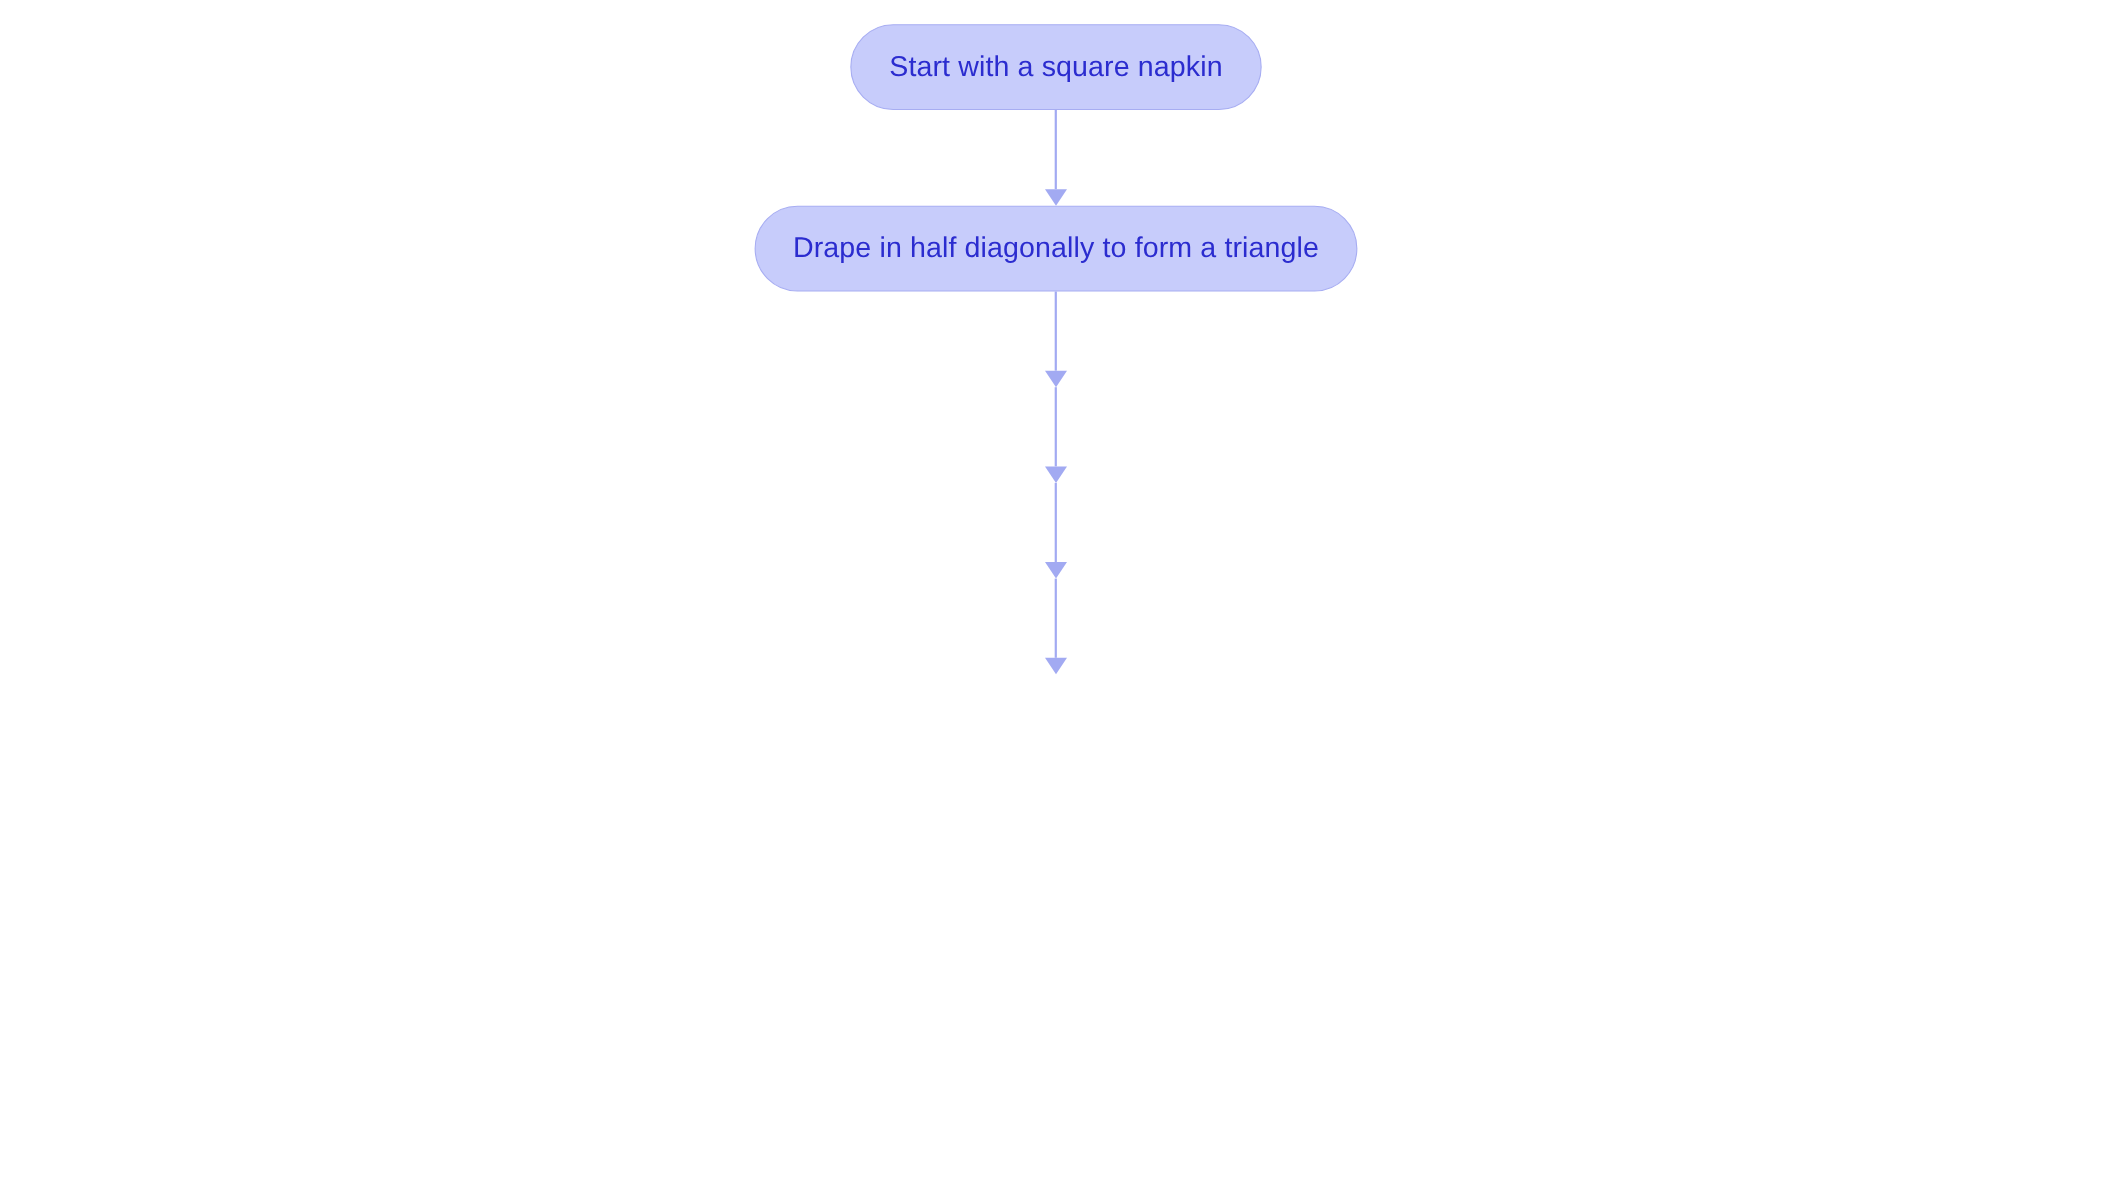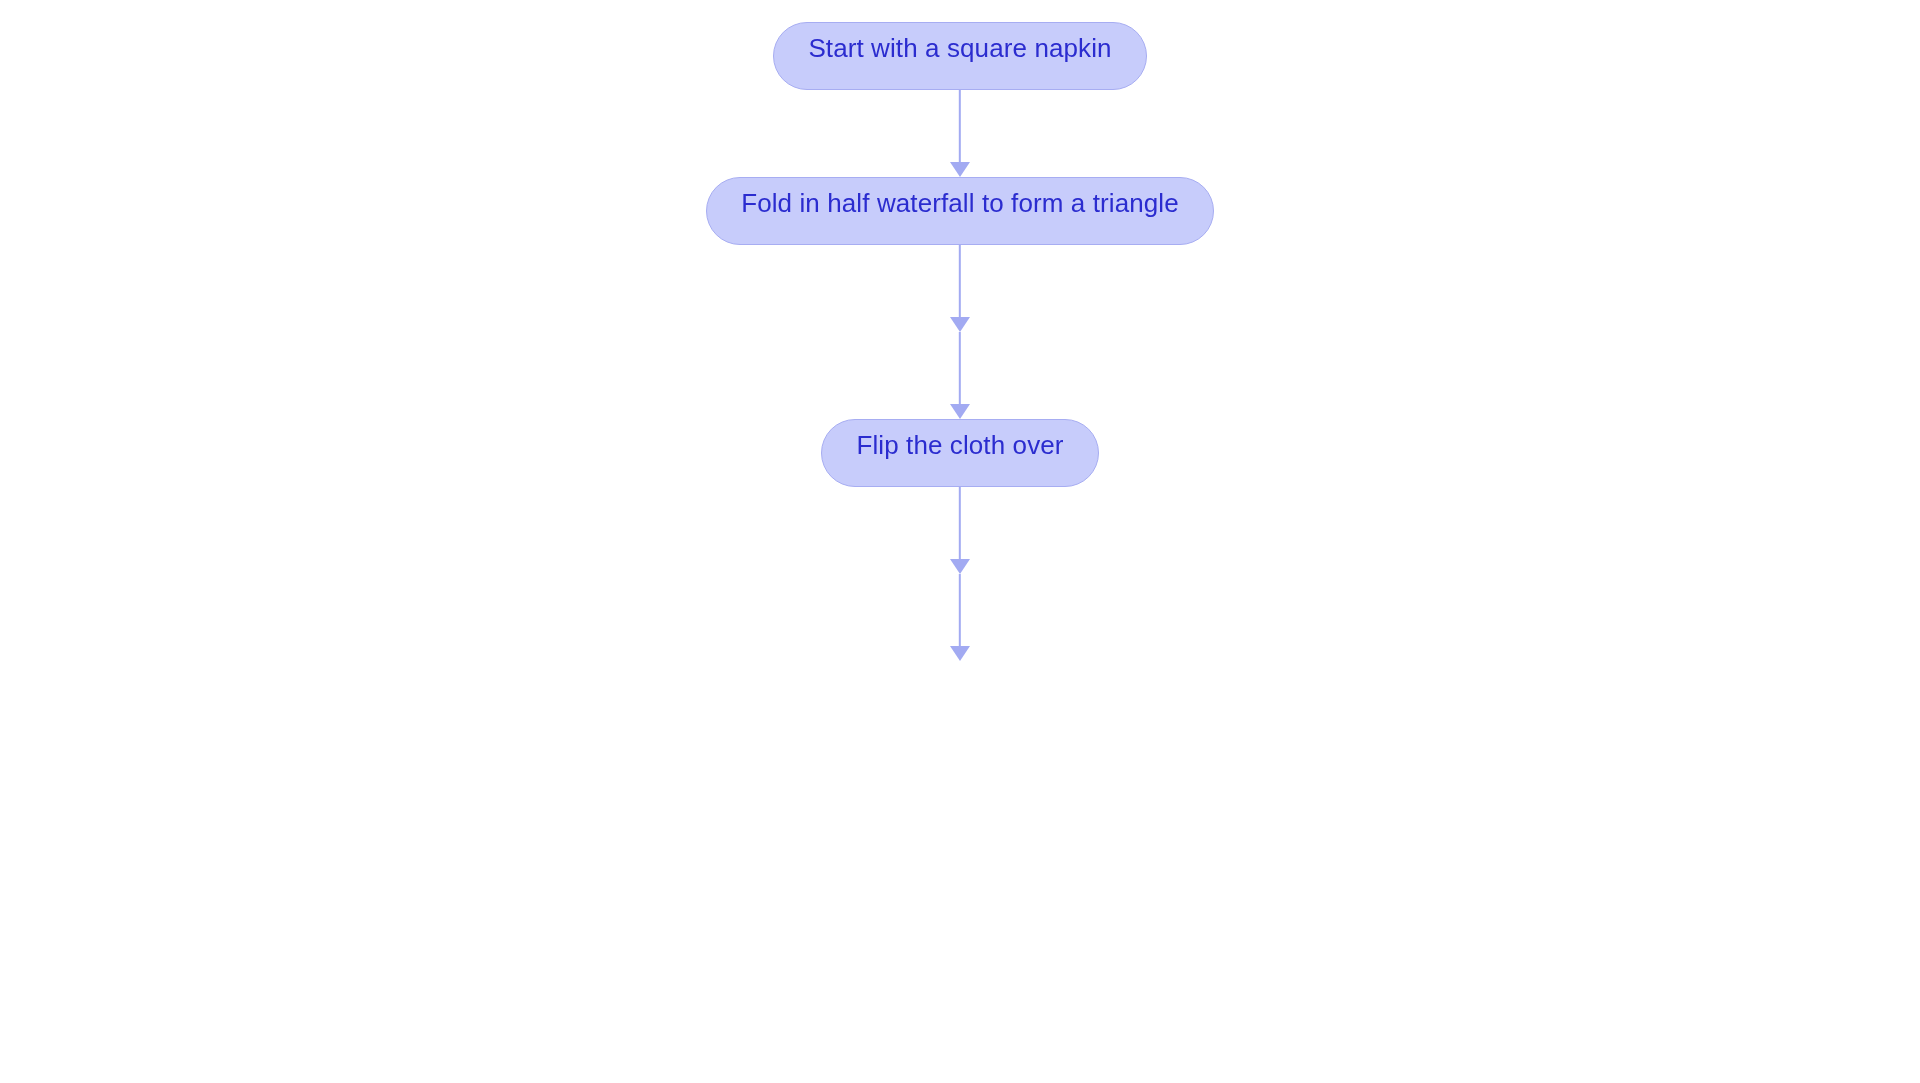--- a/index.html
+++ b/index.html
@@ -28,31 +28,32 @@
     width: 1920px;
     height: 1083px;
     display: flex;
     flex-direction: column;
     align-items: center;
   }
 
   .node {
     box-sizing: border-box;
     display: flex;
+    align-items: center;
     justify-content: center;
     background: #c7ccfb;
     border: 1.6px solid #a7adf2;
     border-radius: 9999px;
     color: #2b2ccf;
     font-size: 26px;
     font-weight: 400;
     letter-spacing: 0.1px;
     white-space: nowrap;
     padding: 13px 34px;
-    height: 68px;
+    height: 78px;
     line-height: 1;
     user-select: none;
   }
 
   .node-label {
     display: block;
     transform: translateY(-1px);
   }
 
   
@@ -116,37 +117,34 @@
     <div class="node">
       <span class="node-label">Start with a square napkin</span>
     </div>
 
     <div class="connector gap-1">
       <span class="stem"></span>
       <span class="head"></span>
     </div>
 
     <div class="node">
-      <span class="node-label">Fold in half waterfall to form a triangle</span>
+      <span class="node-label">Drape in half diagonally to form a triangle</span>
     </div>
 
     <div class="connector gap-2">
       <span class="stem"></span>
       <span class="head"></span>
     </div>
 
 
     <div class="connector gap-3">
       <span class="stem"></span>
       <span class="head"></span>
     </div>
 
-    <div class="node">
-      <span class="node-label">Flip the cloth over</span>
-    </div>
 
     <div class="connector gap-4">
       <span class="stem"></span>
       <span class="head"></span>
     </div>
 
 
     <div class="connector gap-5">
       <span class="stem"></span>
       <span class="head"></span>

